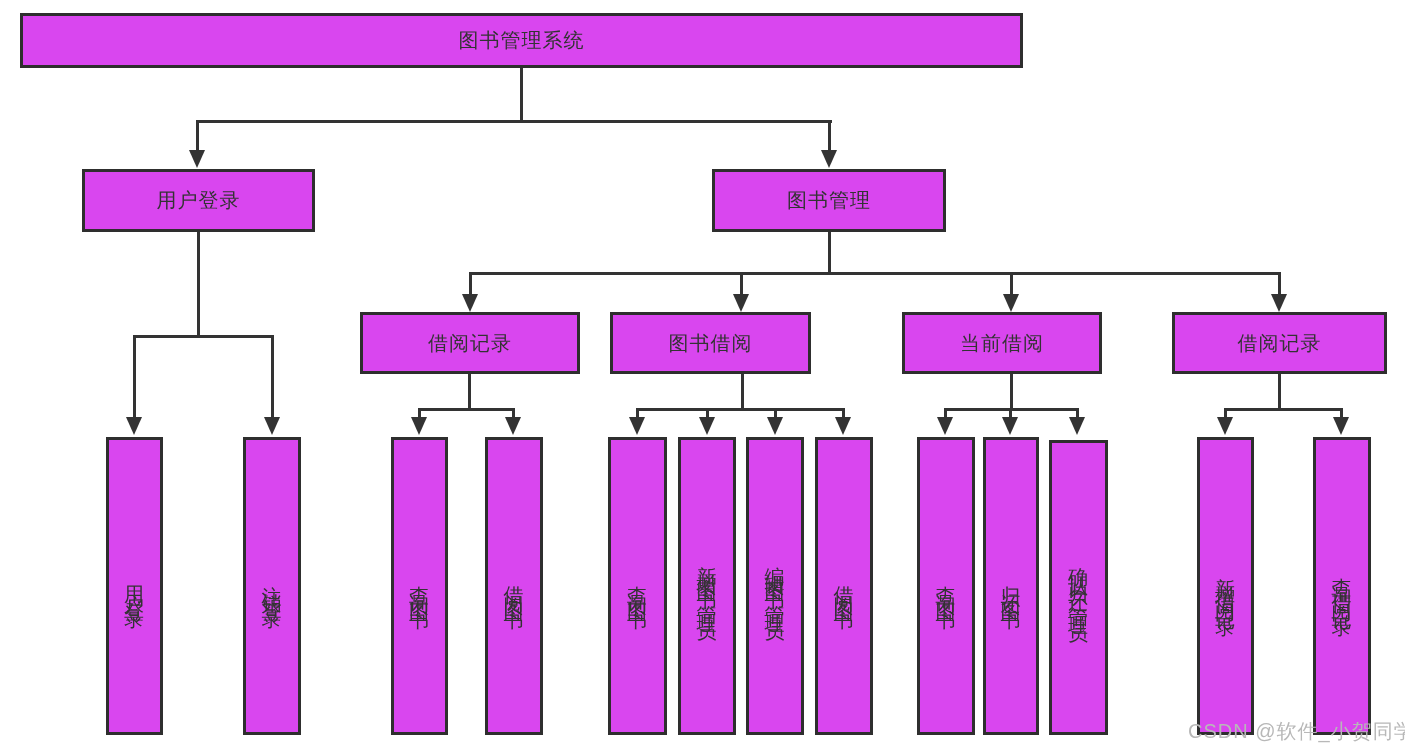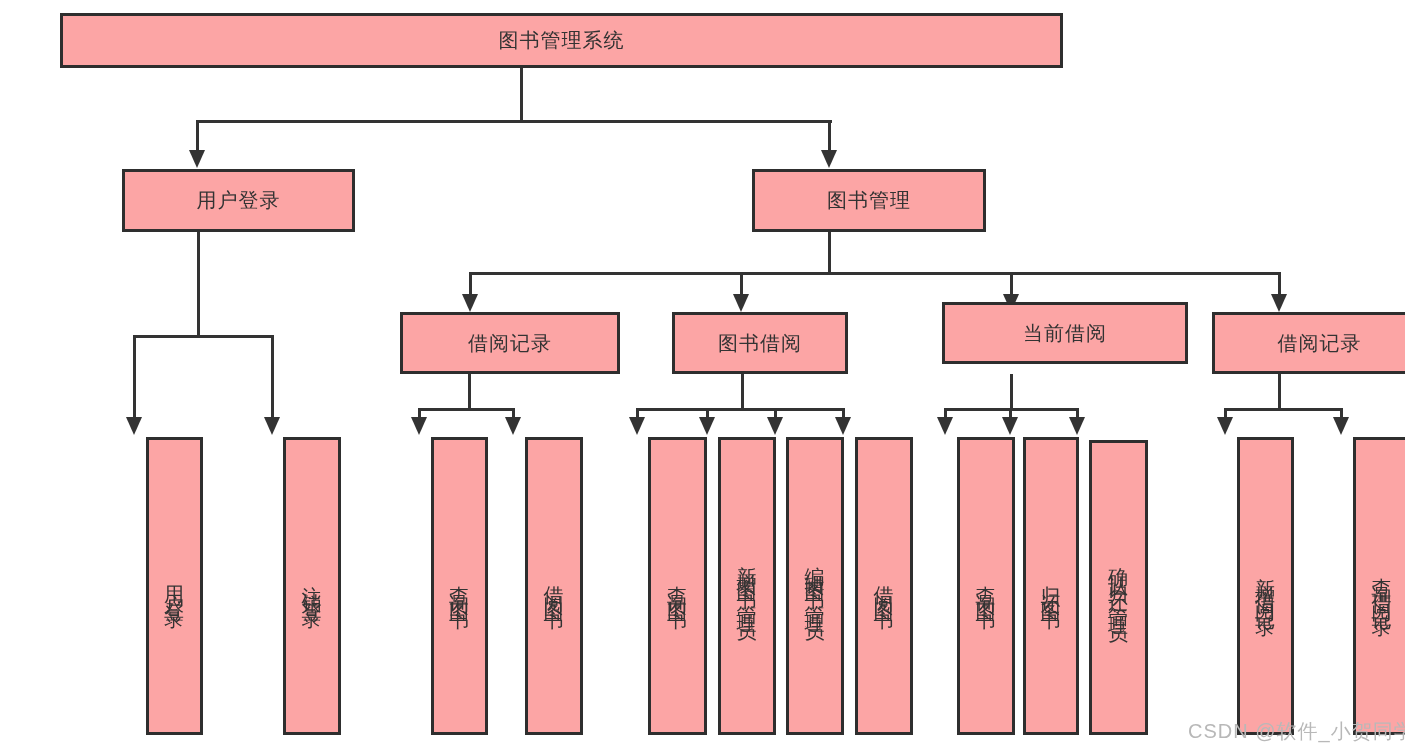--- a/index.html
+++ b/index.html
@@ -1,24 +1,24 @@
 <!DOCTYPE html>
 <html><head>
 <meta charset="utf-8">
 <style>
   html,body{margin:0;padding:0;background:#fff;}
   #canvas{
     position:relative;width:1405px;height:747px;background:#fff;overflow:hidden;
     font-family:"Liberation Sans","DejaVu Sans",sans-serif;
   }
   .box{
-    position:absolute;box-sizing:border-box;background:#fca5a5;
+    position:absolute;box-sizing:border-box;background:#d946ef;
     border:3px solid #2e2e2e;color:#333;
     display:flex;align-items:center;justify-content:center;
-    font-size:20px;letter-spacing:1px;white-space:nowrap;z-index:2;margin-left:40px;
+    font-size:20px;letter-spacing:1px;white-space:nowrap;z-index:2;
   }
   .vbox{
     writing-mode:vertical-rl;text-orientation:mixed;
     letter-spacing:8px;line-height:1;white-space:normal;
     font-size:20px;
   }
   .hline,.vline{position:absolute;background:#333;z-index:1;}
   .hline{height:3px;}
   .vline{width:3px;}
   .arrowhead{
@@ -60,22 +60,22 @@
   <div class="vline" style="left:469px;top:272px;height:24px;"></div>
   <div class="arrowhead" style="left:462px;top:294px;"></div>
   <div class="vline" style="left:740px;top:272px;height:24px;"></div>
   <div class="arrowhead" style="left:733px;top:294px;"></div>
   <div class="vline" style="left:1010px;top:272px;height:24px;"></div>
   <div class="arrowhead" style="left:1003px;top:294px;"></div>
   <div class="vline" style="left:1278px;top:272px;height:24px;"></div>
   <div class="arrowhead" style="left:1271px;top:294px;"></div>
 
   <div class="box" style="left:360px;top:312px;width:220px;height:62px;">借阅记录</div>
-  <div class="box" style="left:632px;top:312px;width:176px;height:62px;">图书借阅</div>
-  <div class="box" style="left:902px;top:302px;width:246px;height:62px;">当前借阅</div>
+  <div class="box" style="left:610px;top:312px;width:201px;height:62px;">图书借阅</div>
+  <div class="box" style="left:902px;top:312px;width:200px;height:62px;">当前借阅</div>
   <div class="box" style="left:1172px;top:312px;width:215px;height:62px;">借阅记录</div>
 
   <div class="vline" style="left:468px;top:374px;height:34px;"></div>
   <div class="hline" style="left:418px;top:408px;width:97px;"></div>
   <div class="vline" style="left:418px;top:408px;height:12px;"></div>
   <div class="arrowhead" style="left:411px;top:417px;"></div>
   <div class="vline" style="left:512px;top:408px;height:12px;"></div>
   <div class="arrowhead" style="left:505px;top:417px;"></div>
 
   <div class="vline" style="left:741px;top:374px;height:34px;"></div>

